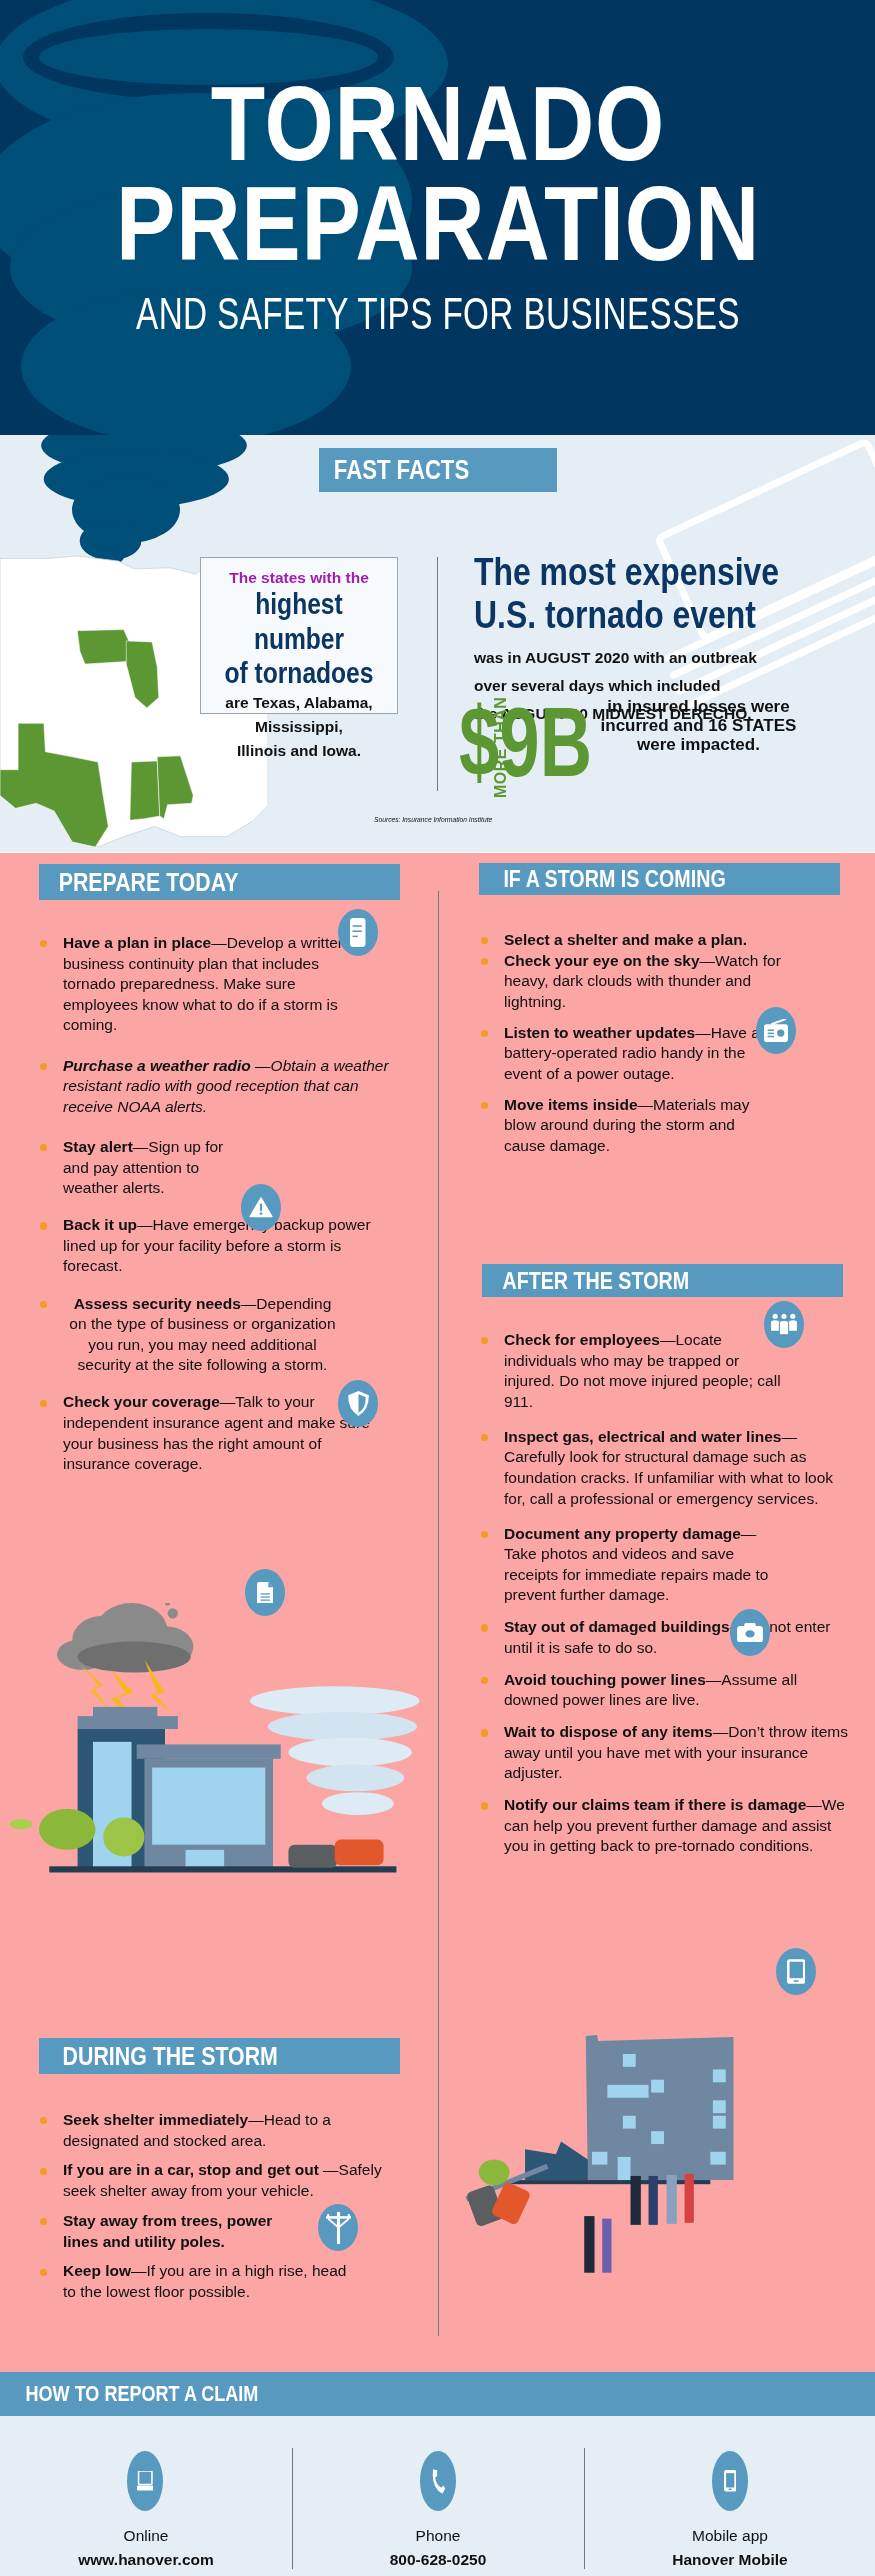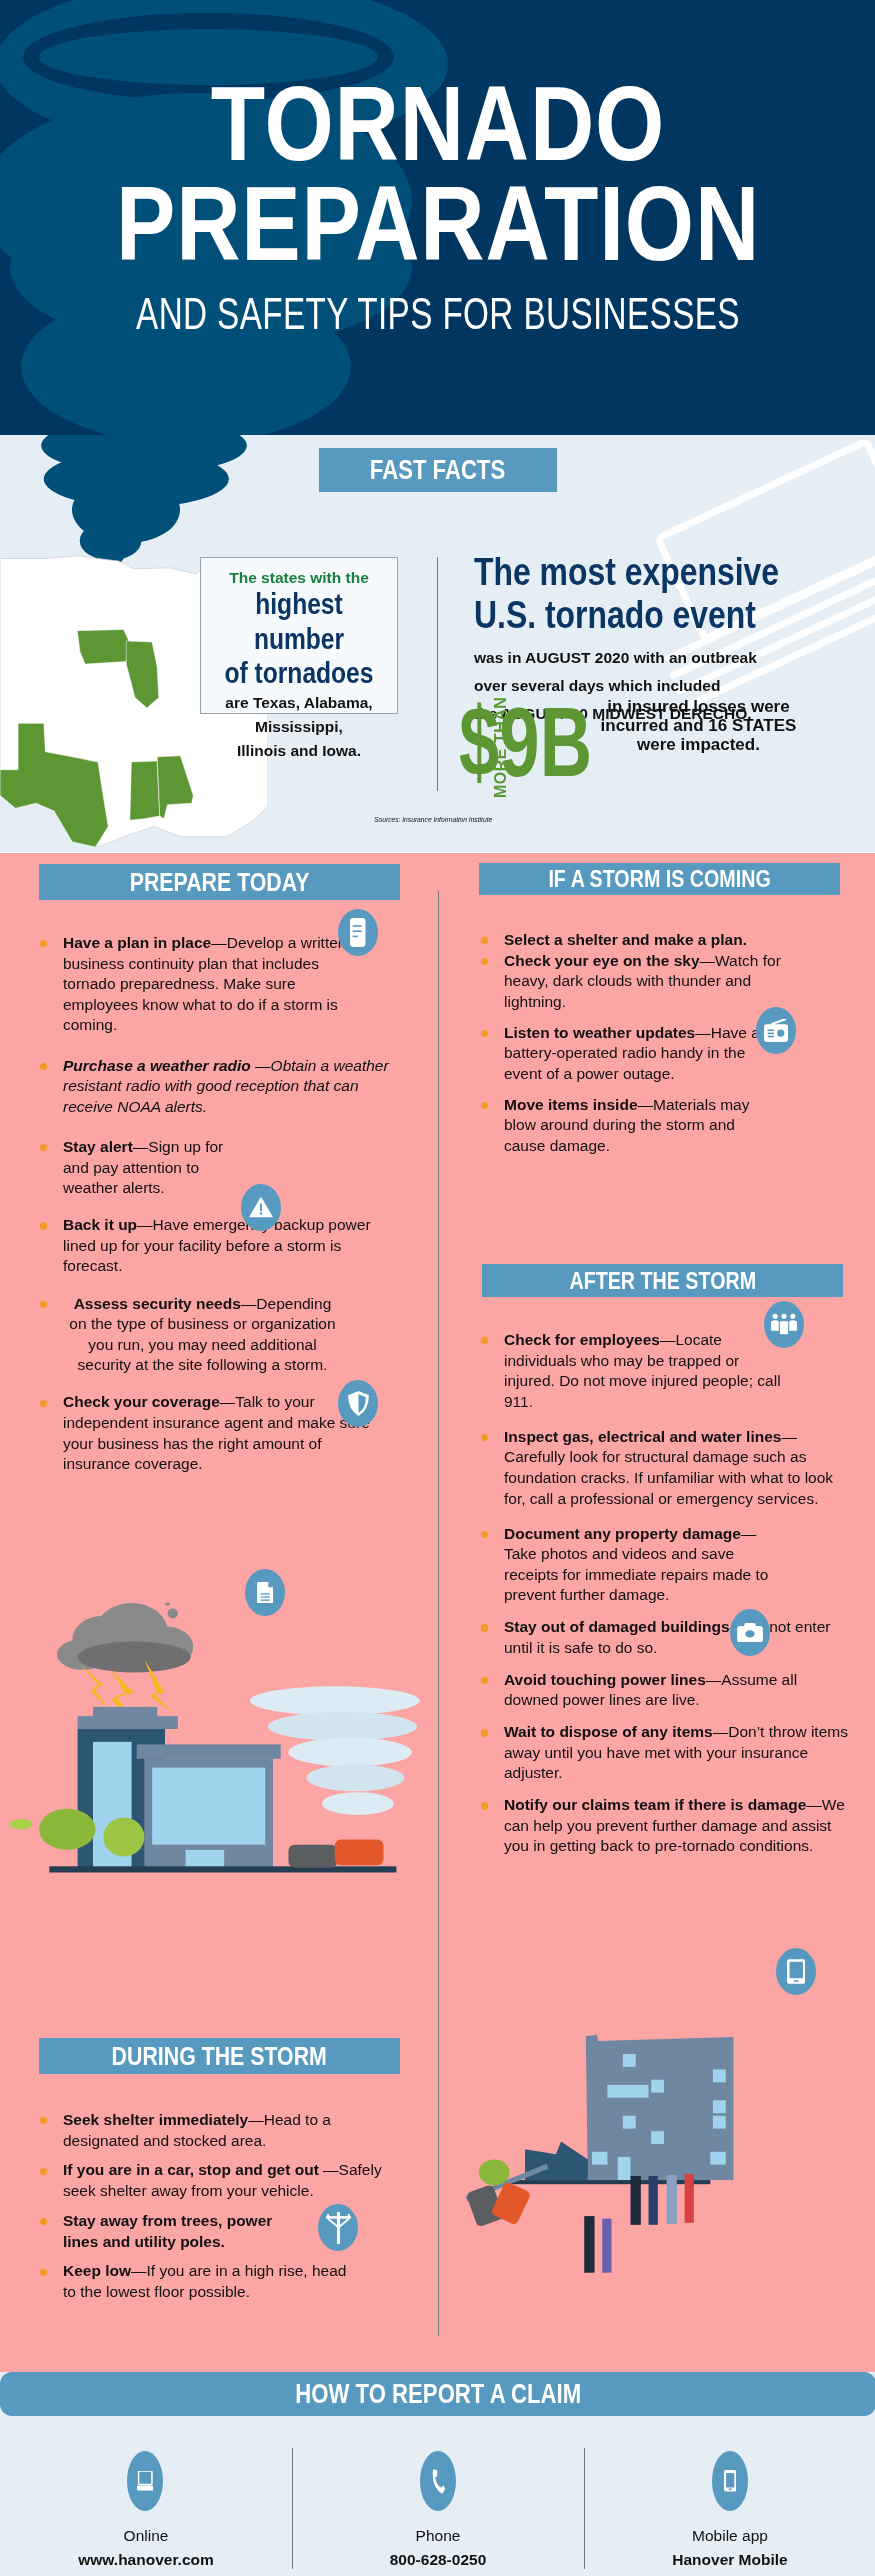--- a/index.html
+++ b/index.html
@@ -14,25 +14,25 @@
   #hero .ring { position: absolute; border: 17.5px solid #00365f; border-radius: 50%; }
   #hero-title-1 { position: absolute; left: 0; width: 876px; top: 70px; text-align: center; color: #fff; font-weight: 700; font-size: 106px; letter-spacing: 1px; transform: scaleX(0.84); line-height: 1; }
   #hero-title-2 { position: absolute; left: 0; width: 876px; top: 170px; text-align: center; color: #fff; font-weight: 700; font-size: 106px; letter-spacing: 1px; transform: scaleX(0.84); line-height: 1; }
   #hero-subtitle { position: absolute; left: 0; width: 876px; top: 291px; text-align: center; color: #fff; font-weight: 400; font-size: 45px; transform: scaleX(0.74); line-height: 1; letter-spacing: 0.5px; }
 
   
   #facts { position: absolute; left: 0; top: 435px; width: 876px; height: 417px; background: #e6eef5; overflow: hidden; }
   #funnel { position: absolute; left: 41px; top: -10.3px; }
   .bill { position: absolute; border: 7.2px solid #fff; border-radius: 9.3px; transform: rotate(-25deg); }
   .bill-line { position: absolute; height: 7.2px; background: #fff; transform: rotate(-25deg); border-radius: 3.1px; }
-  .section-bar { position: absolute; background: #5799bf; color: #fff; text-align: center; font-weight: 700; }
+  .section-bar { position: absolute; background: #5799bf; color: #fff; text-align: left; font-weight: 700; }
   .section-bar span { display: inline-block; transform: scaleX(0.82); }
   #facts-bar { left: 319px; top: 13px; width: 238px; height: 44px; font-size: 27px; line-height: 44px; }
   #states-box { position: absolute; left: 200px; top: 122px; width: 198px; height: 157px; background: #f7fafc; border: 1px solid #9aa5b0; text-align: center; }
-  #states-box .t1 { margin-top: 11.3px; font-size: 15.5px; font-weight: 700; color: #15803d; }
+  #states-box .t1 { margin-top: 11.3px; font-size: 15.5px; font-weight: 700; color: #a21caf; }
   #states-box .big { font-size: 30px; font-weight: 700; color: #0b3563; line-height: 1.15; transform: scaleX(0.82); display: block; }
   #states-box .t2 { font-size: 15.5px; font-weight: 700; color: #111; line-height: 1.55; }
   #expensive-divider { position: absolute; left: 437px; top: 122px; width: 1px; height: 234px; background: #6f7983; }
   #expensive-title { position: absolute; left: 474px; top: 116px; width: 392px; color: #0b3563; font-size: 38px; font-weight: 700; line-height: 1.12; transform: scaleX(0.84); transform-origin: left top; }
   #expensive-body { position: absolute; left: 474px; top: 209px; width: 371px; font-size: 15.5px; font-weight: 700; line-height: 1.82; color: #111; }
   #more-than { position: absolute; left: 492px; top: 363px; color: #5d9733; font-weight: 700; font-size: 16px; transform: rotate(-90deg); transform-origin: left top; white-space: nowrap; letter-spacing: 0.5px; }
   #nine-b { position: absolute; left: 459px; top: 258px; width: 155px; color: #5d9733; font-weight: 700; font-size: 98px; transform: scaleX(0.74); transform-origin: left top; line-height: 1; }
   #losses { position: absolute; left: 544px; top: 263px; width: 309px; font-size: 17px; font-weight: 700; line-height: 1.1; color: #111; }
   #losses div { margin-bottom: 1px; line-height: 18px; text-align: center; }
   #sources { position: absolute; left: 374px; top: 381px; font-size: 6.7px; font-style: italic; color: #111; }
@@ -41,21 +41,21 @@
   #tips { position: absolute; left: 0; top: 853px; width: 876px; height: 1520px; background: #fca5a5; }
   #tips-divider { position: absolute; left: 438px; top: 38px; width: 1px; height: 1445px; background: #6f7983; }
   .tip-list { position: absolute; list-style: none; }
   .tip { position: relative; padding-left: 25px; font-size: 15.5px; line-height: 20.6px; color: #111; }
   .tip::before { content: ""; position: absolute; left: 1.5px; top: 7.2px; width: 7.2px; height: 7.2px; border-radius: 50%; background: #f29c22; }
   .tip b { font-weight: 700; }
   .icon-circle { position: absolute; width: 40px; height: 47px; border-radius: 50%; background: #5799bf; display: flex; align-items: center; justify-content: center; }
 
   
   #claim { position: absolute; left: 0; top: 2372px; width: 876px; height: 206px; background: #e6eef5; }
-  #claim-bar { left: 0; top: 0; width: 876px; height: 44px; font-size: 27px; line-height: 44px; border-radius: 12px; }
+  #claim-bar { left: 0; top: 0; width: 876px; height: 44px; font-size: 22px; line-height: 44px; }
   .claim-col { position: absolute; top: 44px; width: 292px; height: 162px; text-align: center; }
   .claim-div { position: absolute; top: 76px; width: 0.5px; height: 121px; background: #6f7983; }
   .claim-icon { position: absolute; top: 35px; width: 36px; height: 60px; border-radius: 50%; background: #5799bf; display: flex; align-items: center; justify-content: center; }
   .claim-label { position: absolute; left: 0; width: 292px; top: 111px; font-size: 15.5px; color: #111; }
   .claim-value { position: absolute; left: 0; width: 292px; top: 135px; font-size: 15.5px; font-weight: 700; color: #111; }
 </style>
 </head>
 <body>
 
 <section id="hero">

